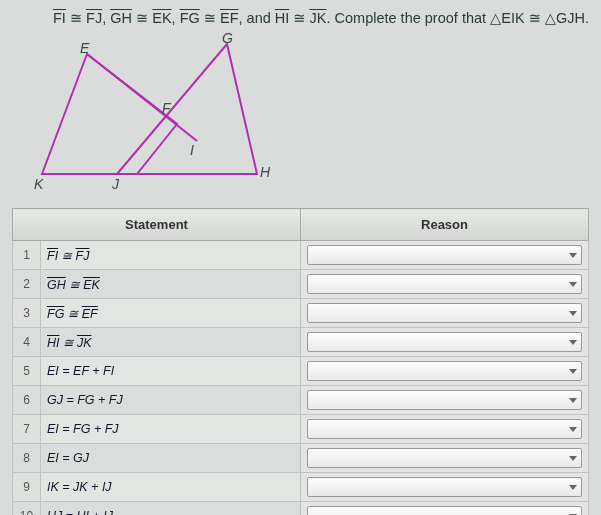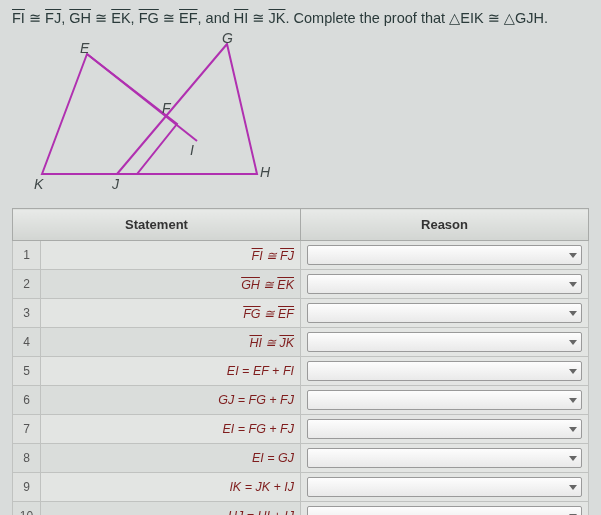--- a/index.html
+++ b/index.html
@@ -10,20 +10,21 @@
     font-size: 13px;
     color: #3a3a3a;
     background: #d9dcdb;
     width: 601px;
   }
   .prompt {
     font-size: 14.5px;
     color: #2a3a3a;
     margin-bottom: 6px;
     line-height: 1.4;
+    text-align: right;
   }
   .ov { text-decoration: overline; display:inline-block; }
   .figure {
     margin: 4px 0 14px 20px;
     width: 250px;
     height: 160px;
     position: relative;
   }
   .figure svg { width: 100%; height: 100%; }
   .lbl { position: absolute; font-size: 14px; color: #404848; font-style: italic; }
@@ -53,23 +54,22 @@
     width: 28px;
     text-align: center;
     background: #dfe1df;
     color: #555;
     font-size: 12px;
   }
   table.proof td.stmt {
     width: 260px;
     background: #e3e5e3;
     font-size: 12.5px;
-    color: #7f1d1d;
+    color: #0f172a;
     font-style: italic;
-    text-align: right;
   }
   table.proof tr:nth-child(even) td.stmt,
   table.proof tr:nth-child(even) td.num { background:#dadddb; }
   td.reason { background:#e3e5e3; padding:2px 4px; }
   .dd {
     width: 100%;
     height: 20px;
     background: linear-gradient(#fdfdfd,#e9e9e9);
     border: 1px solid #9a9a9a;
     border-radius: 2px;

